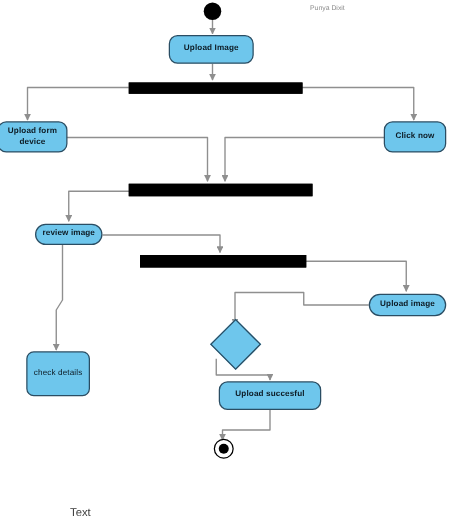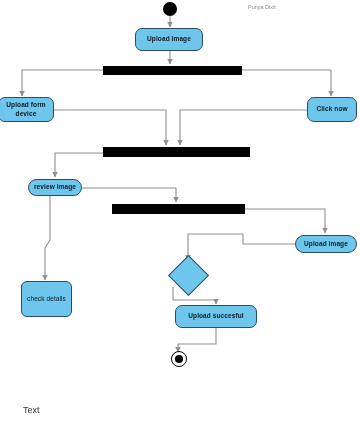--- a/index.html
+++ b/index.html
@@ -183,15 +183,15 @@
   <div class="node action" style="left:175px; top:305px; width:82px; height:23px;">
     <span class="node-label">Upload succesful</span>
   </div>
 
   <div class="end-node" style="left:171px; top:351px; width:14px; height:14px;">
     <div class="end-node-inner"></div>
   </div>
 
   <div class="author-text" style="left:248px; top:4px;">Punya Dixit</div>
 
-  <div class="footer-text" style="left:23px; top:405px;">Text</div>
+  <div class="footer-text" style="left:56px; top:405px;">Text</div>
 
 </div>
 
 </body></html>

